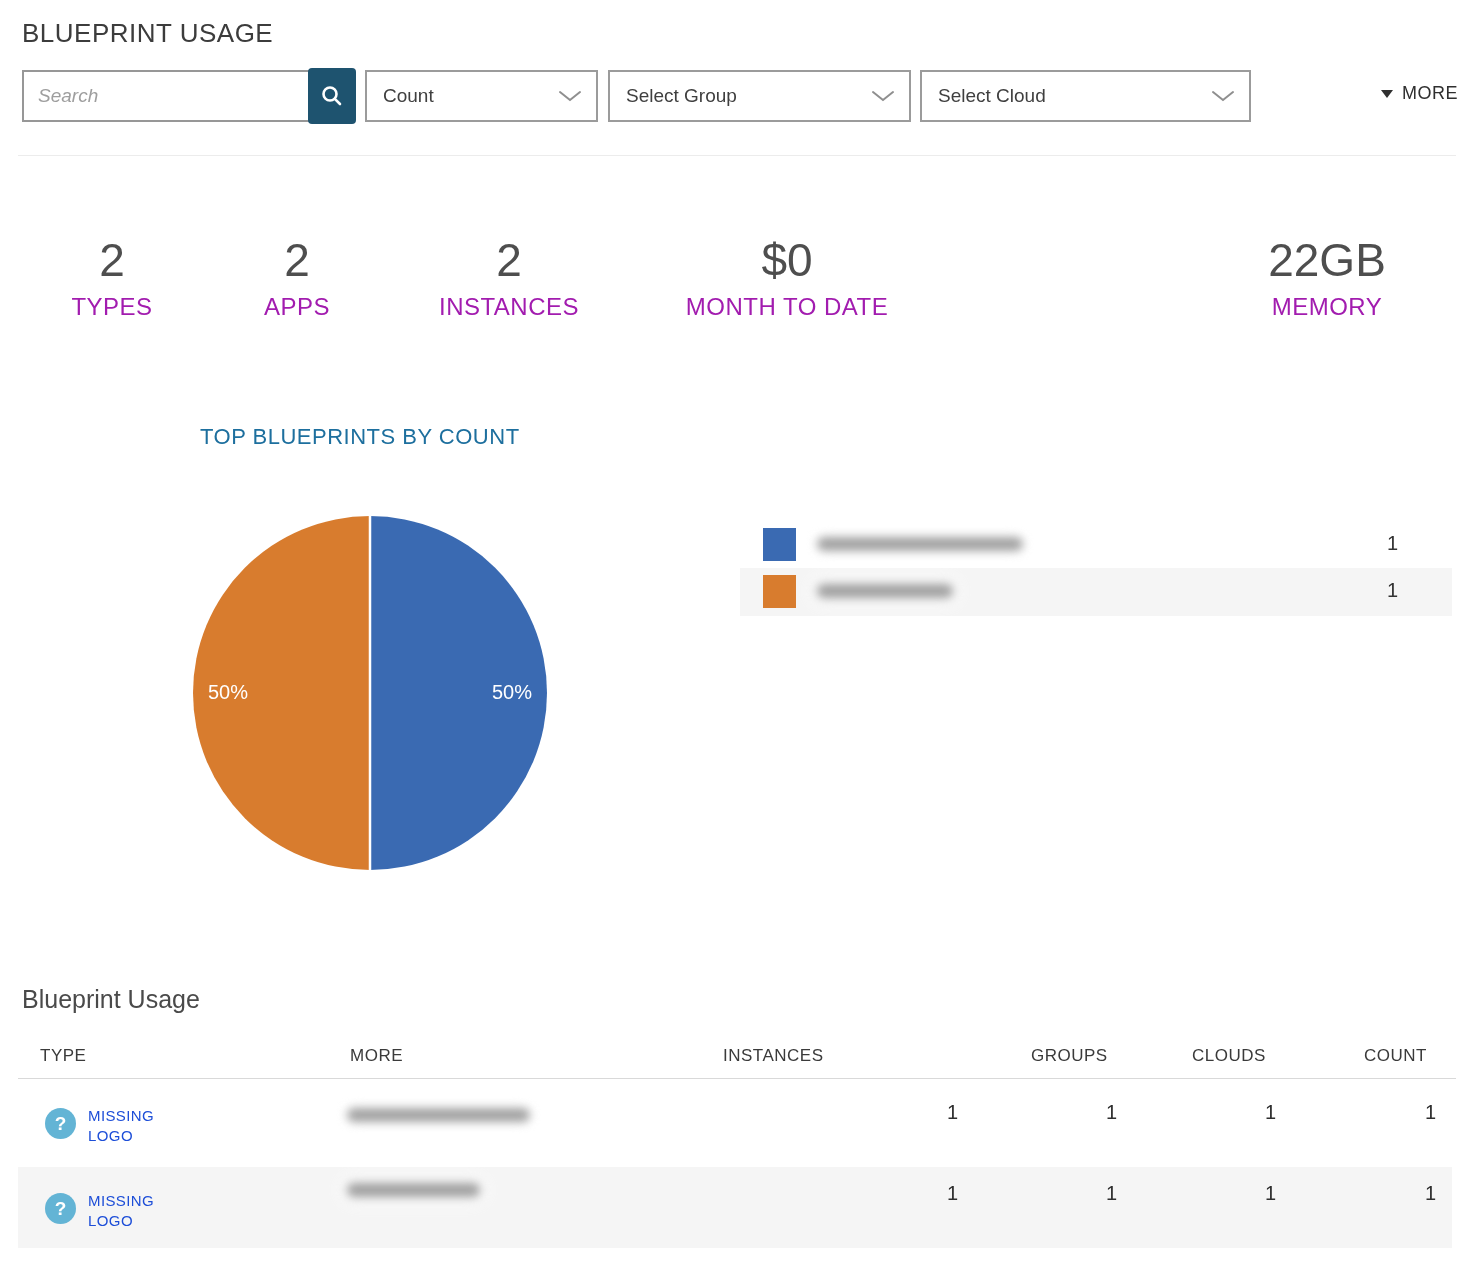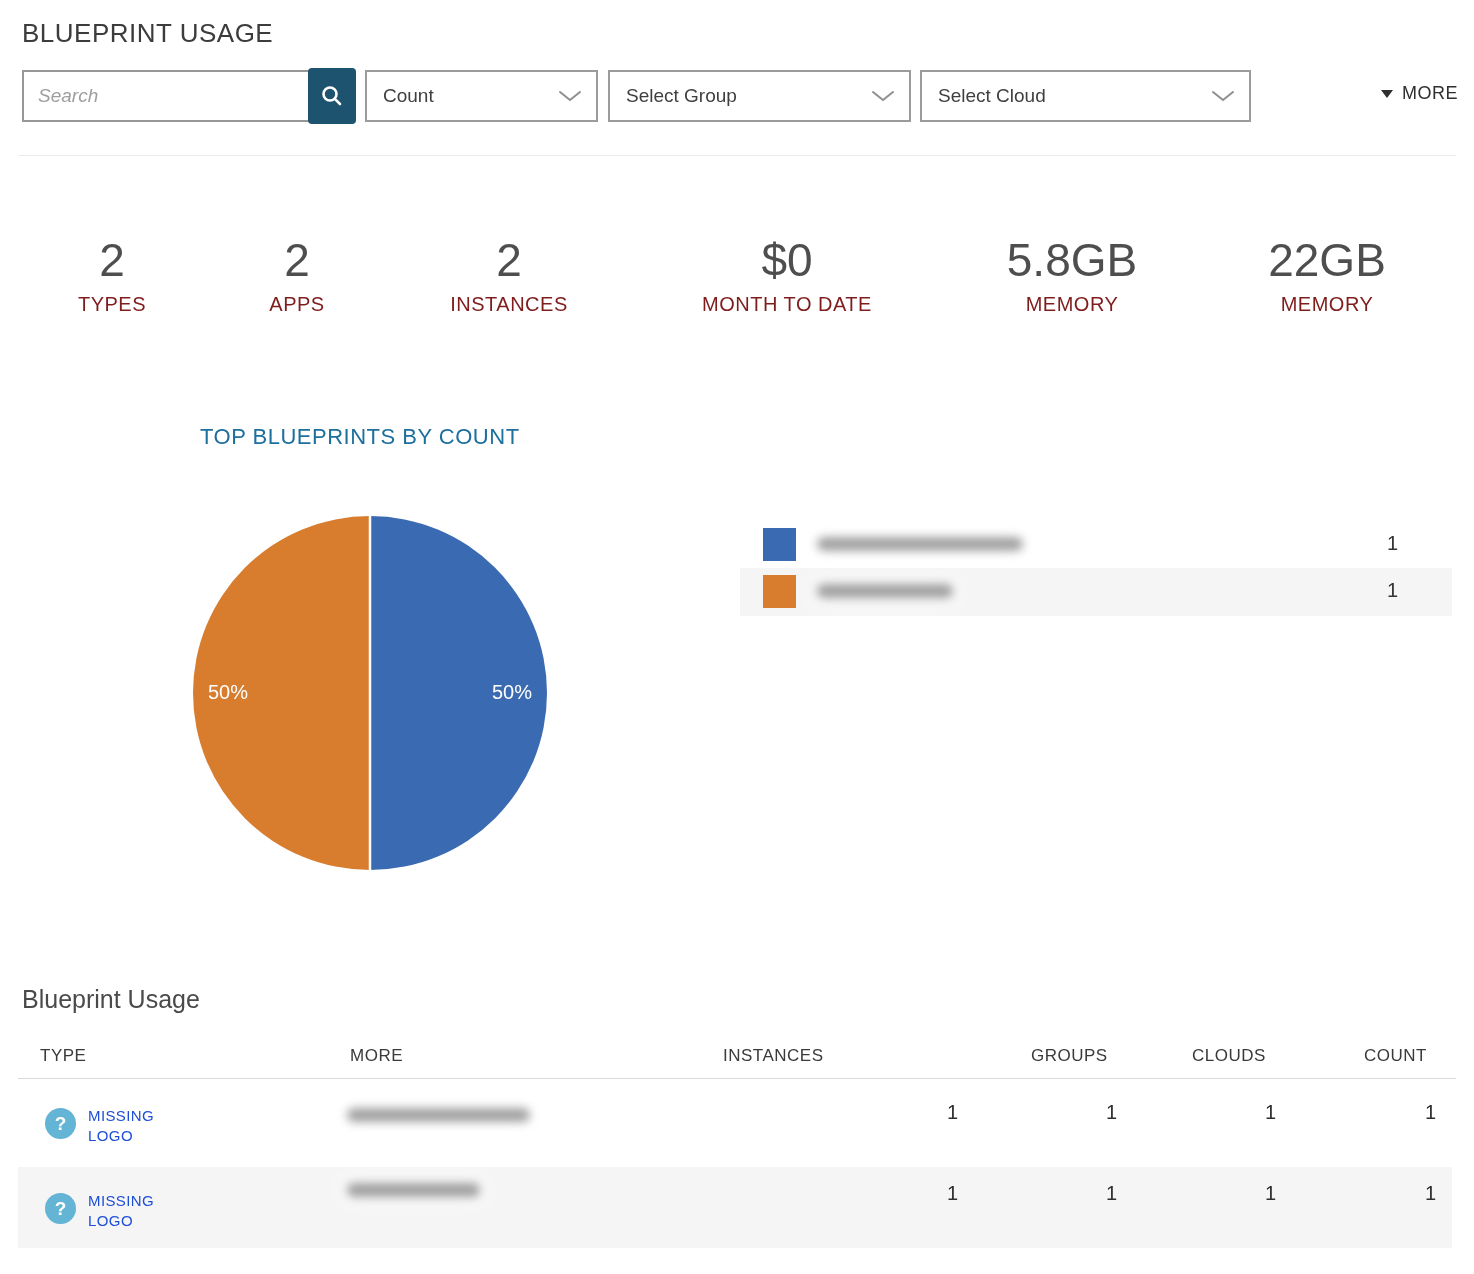--- a/index.html
+++ b/index.html
@@ -26,21 +26,21 @@
 
   .more-btn { left:1381px; top:83px; display:flex; align-items:center; gap:9px; cursor:pointer; background:none; border:none;
               font-family:inherit; font-size:18px; color:#2f2f2f; letter-spacing:.5px; }
   .tri-down { width:0; height:0; border-left:6px solid transparent; border-right:6px solid transparent; border-top:8px solid #2f2f2f; }
 
   .top-divider { left:18px; top:155px; width:1438px; height:1px; background:#ececec; }
 
   
   .stat { top:235px; transform:translateX(-50%); text-align:center; white-space:nowrap; }
   .stat .val { font-size:46px; font-weight:400; color:#4e4e4e; line-height:1.1; }
-  .stat .lbl { font-size:20px; color:#7f1d1d; margin-top:7px; letter-spacing:.5px; }
+  .stat .lbl { font-size:24px; color:#a21caf; margin-top:7px; letter-spacing:.5px; }
 
   
   .chart-title { left:200px; top:424px; font-size:22px; color:#1d6f9e; letter-spacing:.5px; font-weight:500; }
   .pie-wrap { left:192px; top:515px; width:356px; height:356px; }
   .pie-label { font-size:20px; fill:#ffffff; font-family:inherit; }
 
   .legend { left:740px; top:521px; width:712px; }
   .legend-row { position:relative; height:47px; }
   .legend-row.alt { background:#f5f5f5; height:48px; }
   .legend-sq { position:absolute; left:23px; top:7px; width:33px; height:33px; }
@@ -134,24 +134,20 @@
     <div class="val">2</div>
     <div class="lbl">APPS</div>
   </div>
   <div class="abs stat" style="left:509px;">
     <div class="val">2</div>
     <div class="lbl">INSTANCES</div>
   </div>
   <div class="abs stat" style="left:787px;">
     <div class="val">$0</div>
     <div class="lbl">MONTH TO DATE</div>
-  </div>
-  <div class="abs stat" style="left:1072px;">
-    <div class="val">5.8GB</div>
-    <div class="lbl">MEMORY</div>
   </div>
   <div class="abs stat" style="left:1327px;">
     <div class="val">22GB</div>
     <div class="lbl">MEMORY</div>
   </div>
 
   <div class="abs chart-title">TOP BLUEPRINTS BY COUNT</div>
 
   <div class="abs pie-wrap">
     <svg width="356" height="356" viewBox="0 0 356 356">

